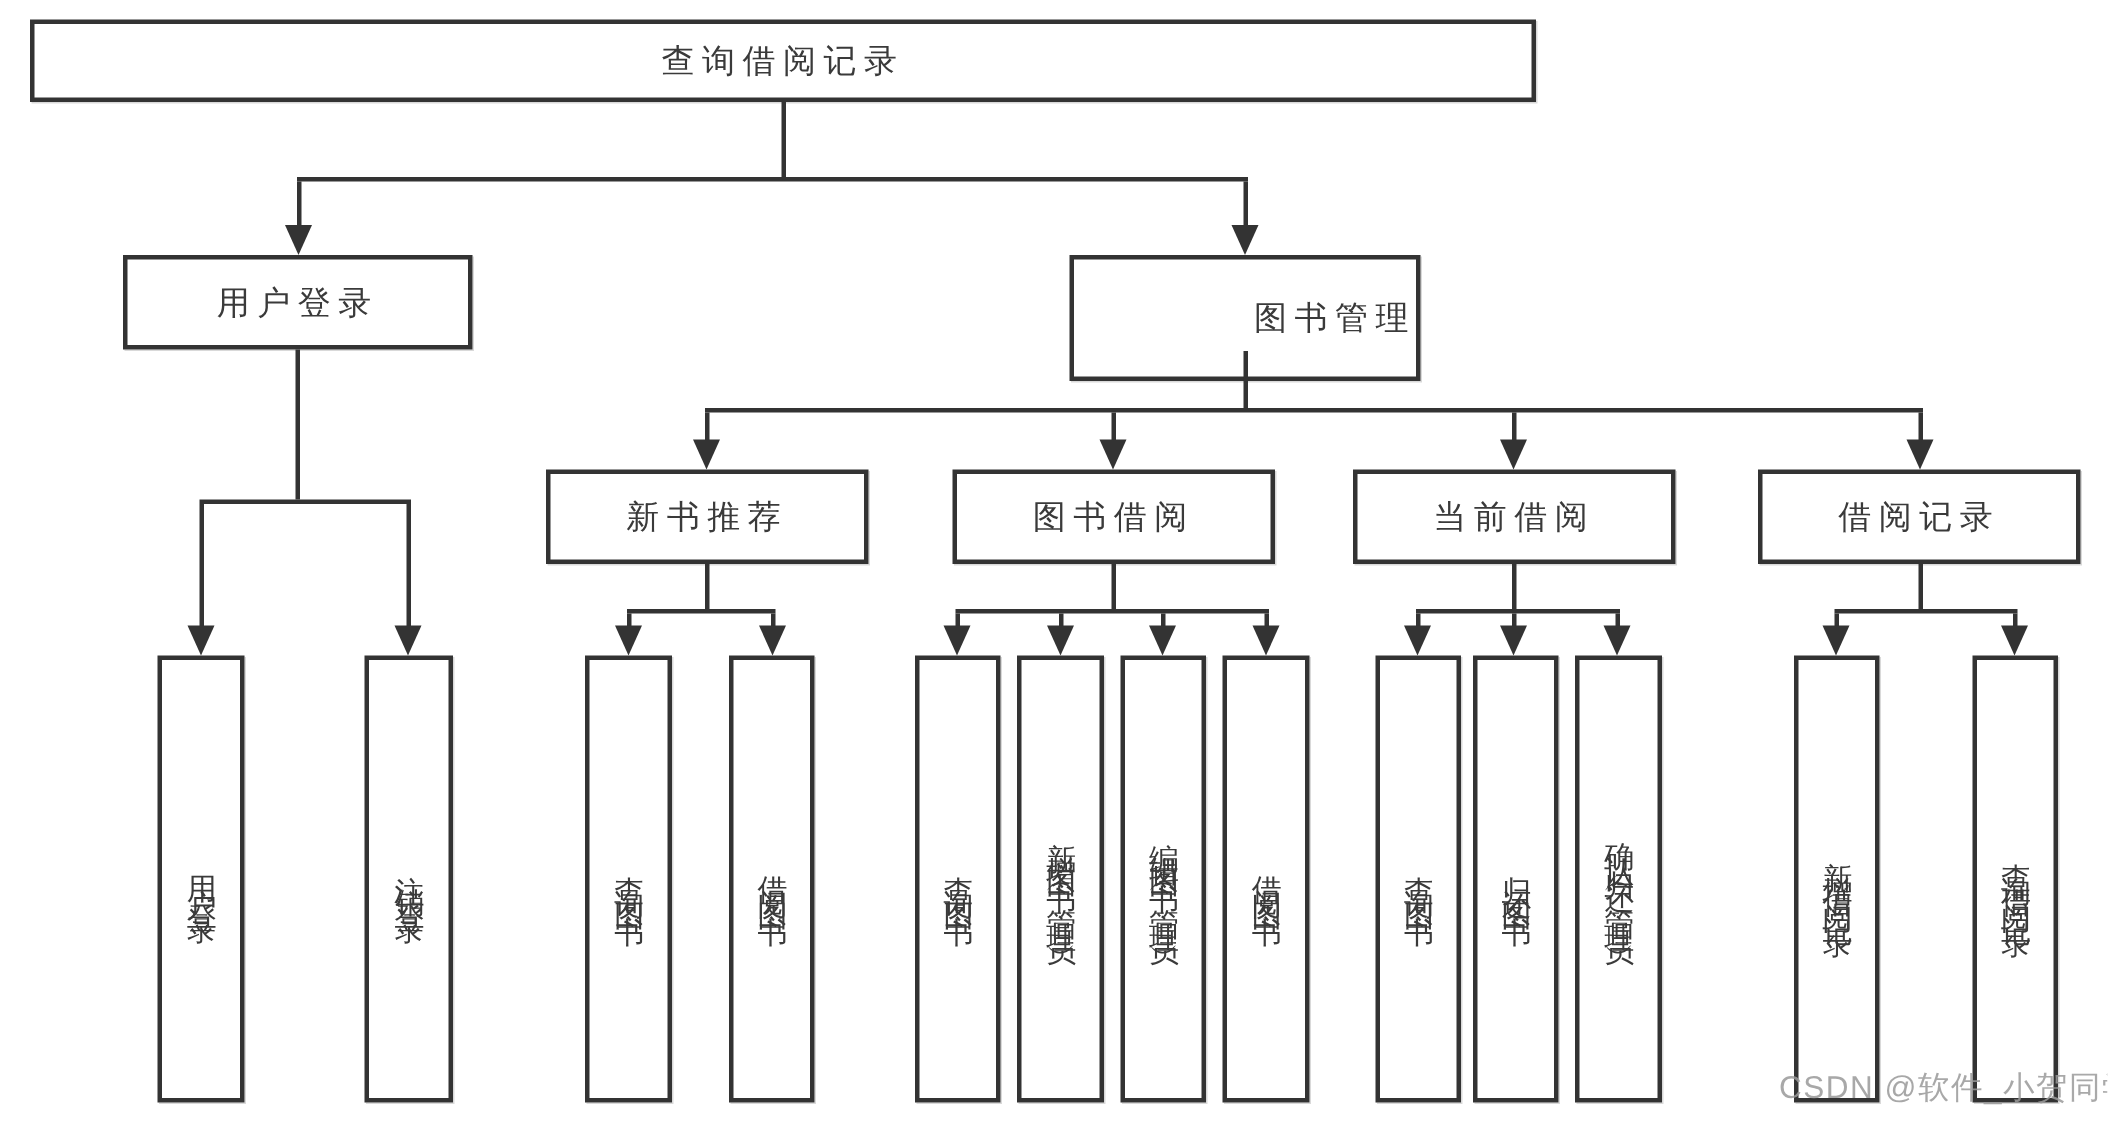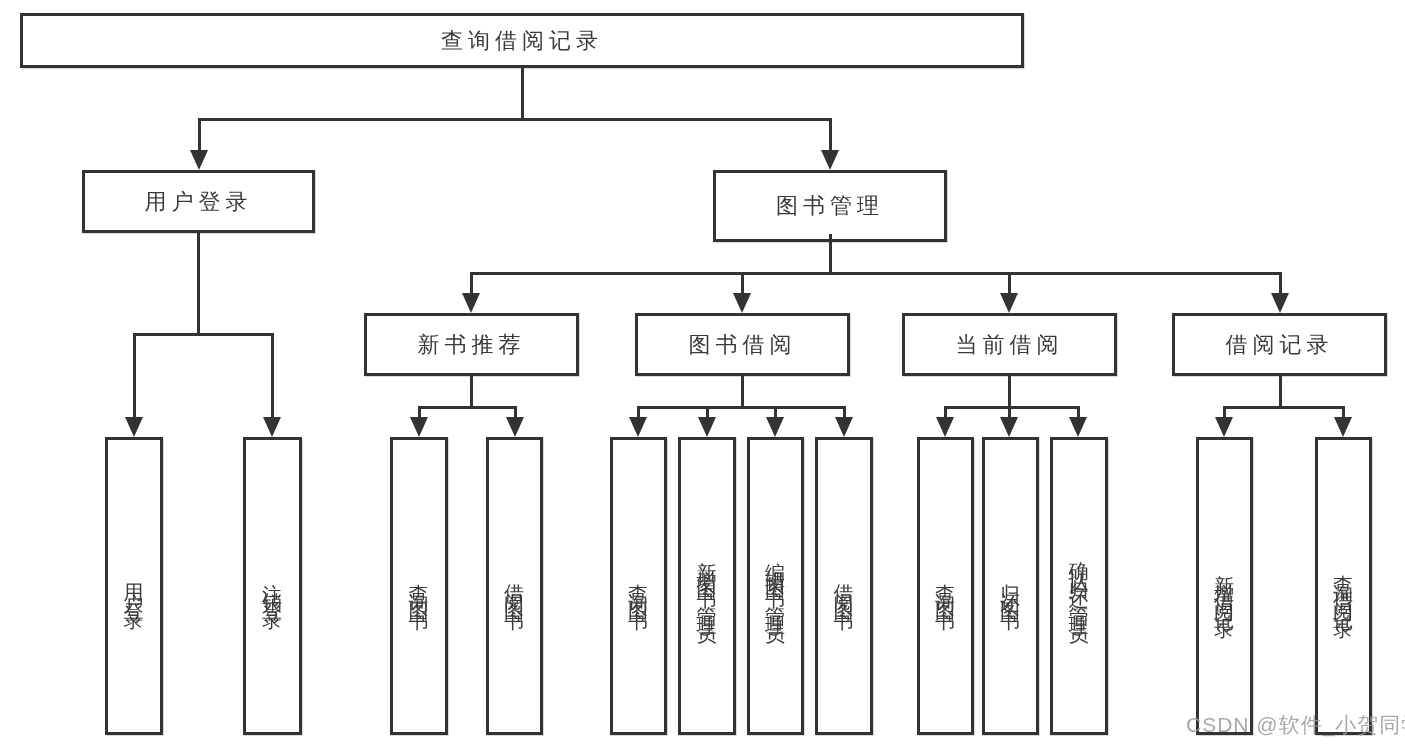--- a/index.html
+++ b/index.html
@@ -76,21 +76,21 @@
 <div id="canvas">
 
   <div class="hbox" style="left:20px; top:13px; width:1004px; height:55px;">
     <span>查询借阅记录</span>
   </div>
 
   <div class="hbox" style="left:82px; top:170px; width:233px; height:63px;">
     <span>用户登录</span>
   </div>
 
-  <div class="hbox" style="left:713px; top:170px; width:234px; height:72px;">
+  <div class="hbox" style="left:713px; top:170px; width:234px; height:84px;justify-content:flex-end;">
     <span>图书管理</span>
   </div>
 
   <div class="hbox" style="left:635px; top:313px; width:215px; height:63px;">
     <span>图书借阅</span>
   </div>
 
   <div class="hbox" style="left:364px; top:313px; width:215px; height:63px;">
     <span>新书推荐</span>
   </div>

